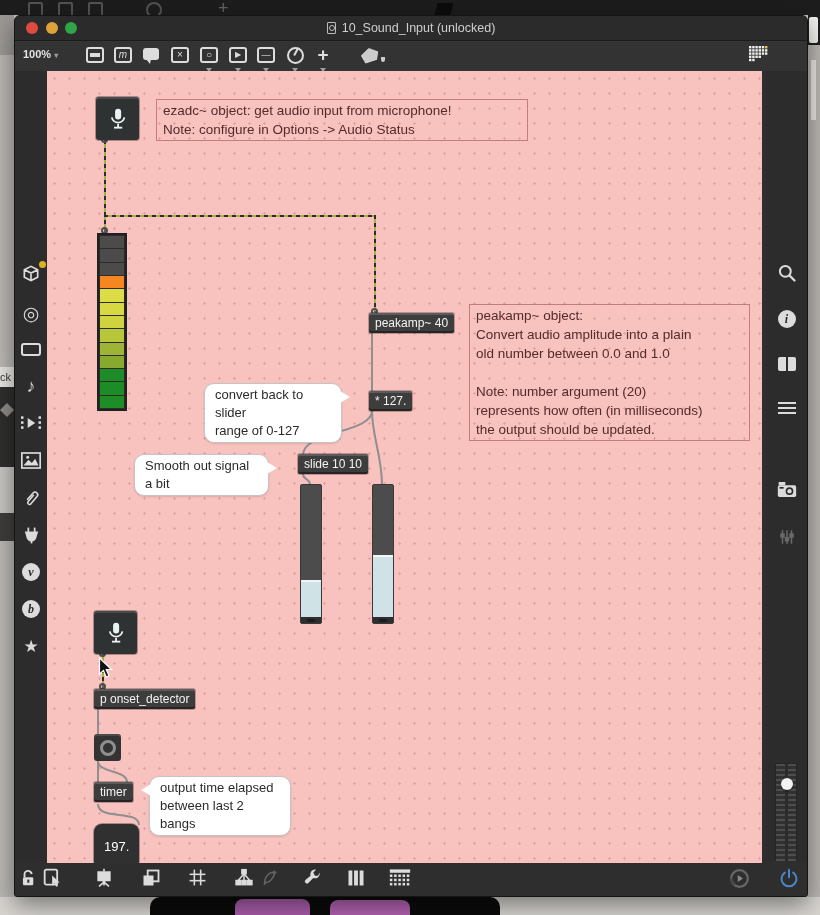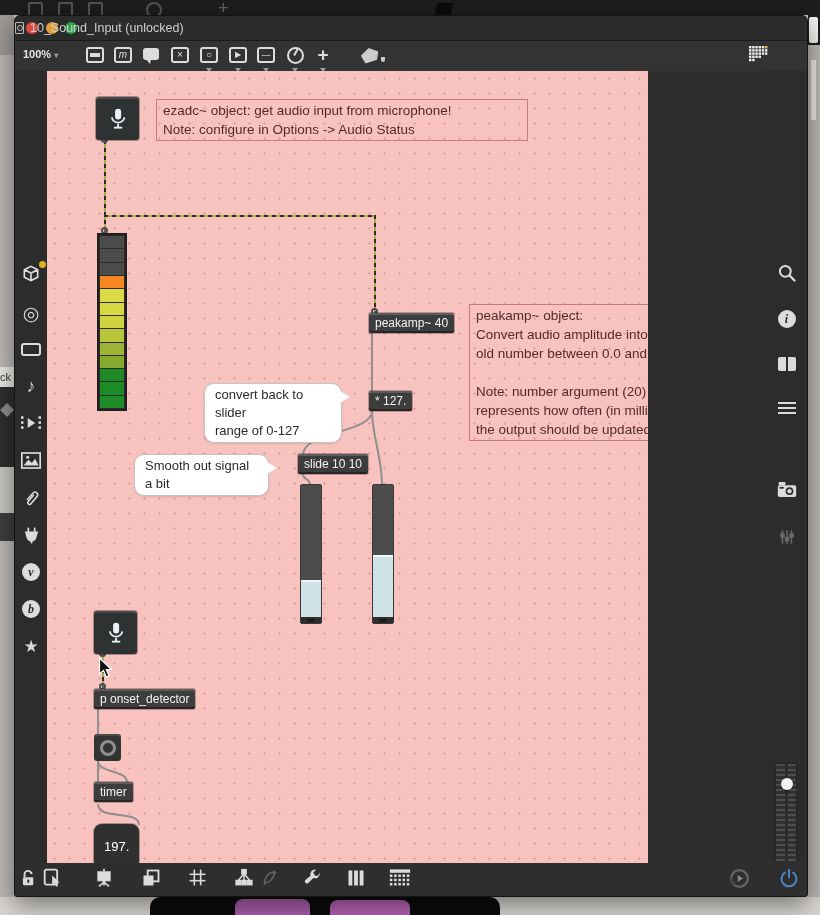--- a/index.html
+++ b/index.html
@@ -25,21 +25,21 @@
   .bg-bottom .pur2  { position:absolute; left:330px; top:3px; width:80px; height:15px; background:#b061ae; border-radius:8px 8px 0 0; }
 
   
   .window { position:absolute; left:14px; top:15px; width:794px; height:882px;
     background:#2e2e2e; border:1px solid #141414; border-radius:6px 6px 3px 3px;
     box-shadow:0 8px 24px rgba(0,0,0,.45); }
   .titlebar { position:absolute; left:0; top:0; width:100%; height:25px; background:#2b2b2b;
     border-bottom:1px solid #1c1c1c; border-radius:6px 6px 0 0; }
   .tl { position:absolute; top:6px; width:12px; height:12px; border-radius:50%; }
   .tl.red { left:11px; background:#df4b41; } .tl.yel { left:31px; background:#dfa23b; } .tl.grn { left:50px; background:#2fa449; }
-  .title { position:absolute; top:0; left:0; right:0; height:25px; line-height:25px; text-align:left;
+  .title { position:absolute; top:0; left:0; right:0; height:25px; line-height:25px; text-align:center;
     color:#cfcfcf; font-size:12.5px; }
   .doc-ico { display:inline-block; width:9px; height:12px; border:1.2px solid #bdbdbd; border-radius:1px;
     vertical-align:-2px; margin-right:6px; position:relative; }
   .doc-ico::after { content:""; position:absolute; left:1px; top:2px; width:4px; height:4px; border:1px solid #bdbdbd; border-radius:50%; }
 
   
   .toolbar { position:absolute; left:0; top:25px; width:100%; height:30px; background:#333; }
   .zoomctl { position:absolute; left:8px; top:7px; color:#e3e3e3; font-size:11px; font-weight:bold; }
   .zoomctl .caret { font-size:8px; color:#9a9a9a; margin-left:3px; }
   .pal { position:absolute; top:4px; width:20px; height:20px; color:#ddd; }
@@ -78,21 +78,21 @@
     border:1px solid #252525; border-radius:2px; }
   .zoomslider::before { content:""; position:absolute; left:9px; top:0; bottom:0; width:3px; background:#2c2c2c; }
   .zoomknob { position:absolute; left:5px; top:14px; width:12px; height:12px; border-radius:50%; background:#f2f2f2; box-shadow:0 1px 2px rgba(0,0,0,.6); }
 
   
   .btoolbar { position:absolute; left:0; bottom:0; width:100%; height:35px; background:#2e2e2e; border-radius:0 0 3px 3px; }
   .bt-ico { position:absolute; top:7px; color:#dcdcdc; }
   .dim { opacity:.38; }
 
   
-  .canvas { position:absolute; left:32px; top:55px; width:601px; height:792px; background:#f8c2bf;
+  .canvas { position:absolute; left:32px; top:55px; width:715px; height:792px; background:#f8c2bf;
     background-image:radial-gradient(rgba(170,80,80,.28) 1px, transparent 1.2px); background-size:15px 15px;
     overflow:hidden; }
 
   .maxbox { position:absolute; background:#3d3d3d; color:#f4f4f4; font-size:12px; line-height:16px;
     padding:2px 6px; border-radius:2px; white-space:nowrap;
     box-shadow:inset 0 2px 0 rgba(255,255,255,.16), inset 0 -2px 0 rgba(0,0,0,.38), 0 0 0 1px rgba(0,0,0,.25); }
   .micbox { position:absolute; width:43px; height:43px; background:#2f3233; border-radius:3px;
     box-shadow:inset 0 2px 0 rgba(255,255,255,.12), 0 0 0 1px rgba(0,0,0,.3); display:flex; align-items:center; justify-content:center; }
   .numbox { position:absolute; background:#303030; color:#fff; font-size:13px; padding:15px 10px;
     border-radius:8px; box-shadow:0 0 0 1px rgba(0,0,0,.3); }
@@ -515,20 +515,22 @@
         </svg>
     </div>
 
     <div class="maxbox" style="left:47px;top:618px">p onset_detector</div>
 
     <div class="bangbtn" style="left:47px;top:663px">
         <div class="ring"></div>
       </div>
 
     <div class="maxbox" style="left:47px;top:711px">timer</div>
+    <div class="bubble pt-left" style="left:102px;top:705px;width:142px">output time elapsed
+between last 2 bangs</div>
 
     <div class="numbox" style="left:47px;top:753px">197.</div>
 
     <div class="cursor">
       <svg width="16" height="22" viewBox="0 0 16 22">
           <path d="M1.5 1 L1.5 17 L5.5 13.5 L8.2 20 L11 18.8 L8.2 12.5 L13.5 12.5 Z" fill="#111" stroke="#fff" stroke-width="1.2"></path>
         </svg>
     </div>
 
   </div>

